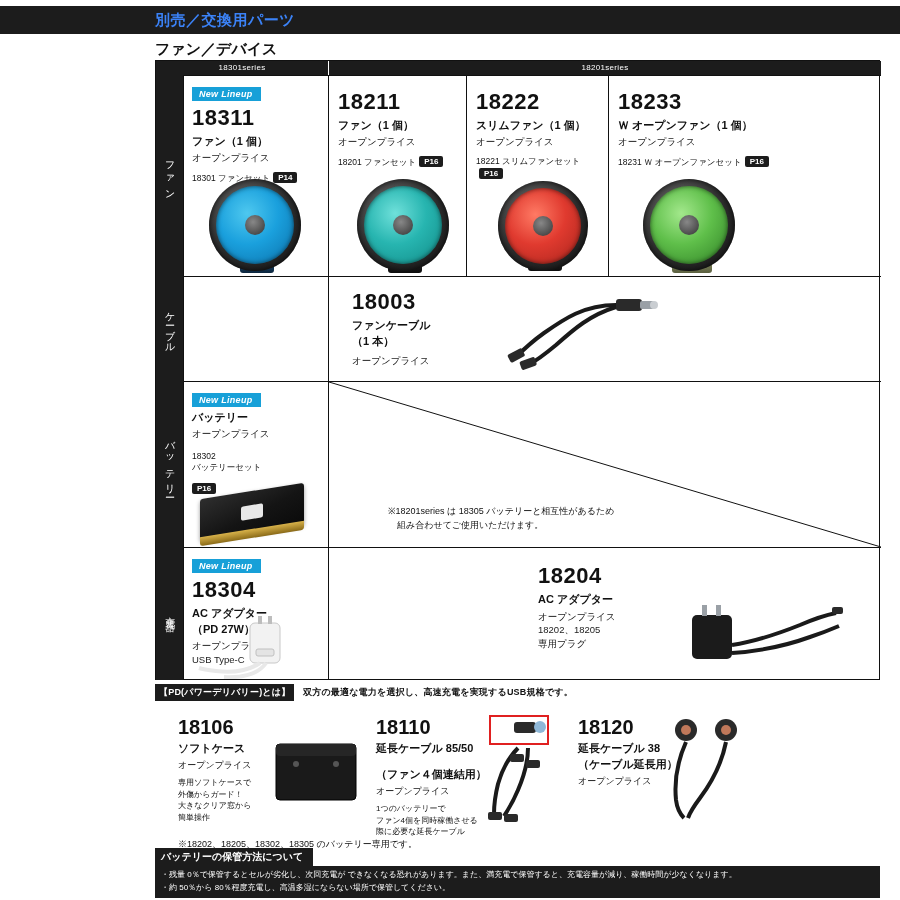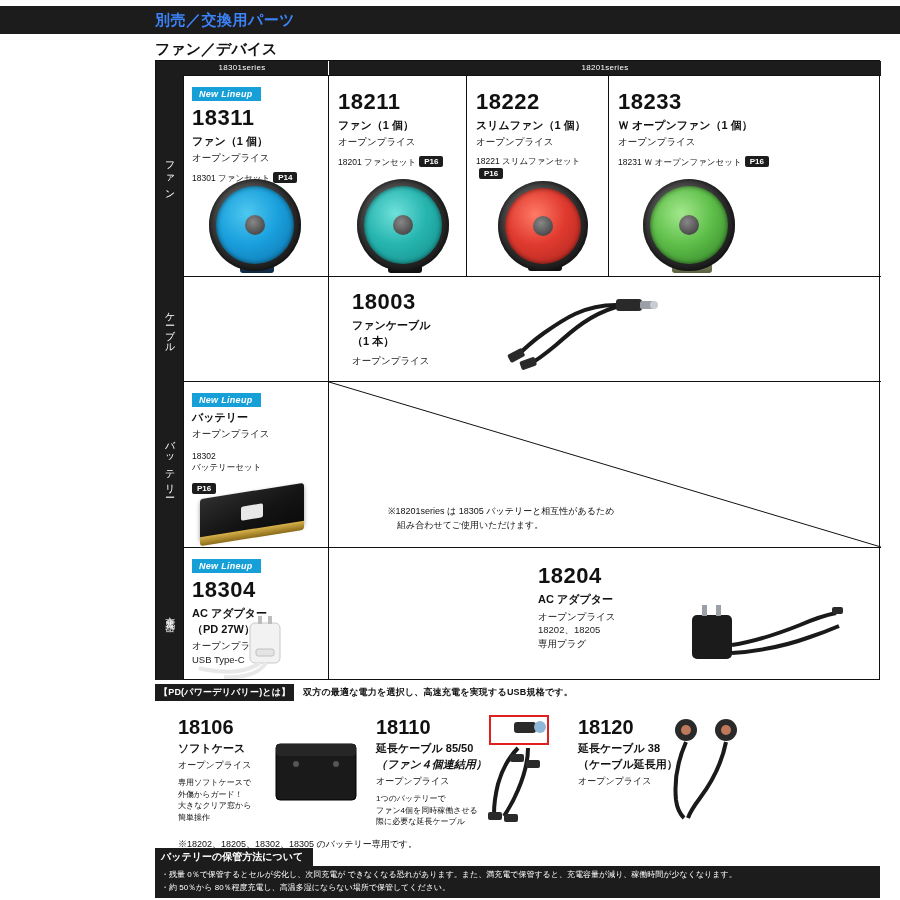--- a/index.html
+++ b/index.html
@@ -347,21 +347,21 @@
   <svg style="position:absolute; left:272px; top:736px;" width="92" height="72" viewBox="0 0 92 72">
     <rect x="4" y="8" width="80" height="56" rx="4" fill="#1a1a1a" stroke="#000"></rect>
     <rect x="4" y="8" width="80" height="12" rx="4" fill="#262626"></rect>
     <circle cx="24" cy="28" r="3" fill="#555"></circle>
     <circle cx="64" cy="28" r="3" fill="#555"></circle>
   </svg>
 
   <div class="acc" style="left:376px; top:716px; width:190px;">
     <div class="an">18110</div>
     <div class="ad">延長ケーブル 85/50</div>
-    <div class="ad" style="margin-top:1px;font-style:italic;">（ファン４個連結用）</div>
+    <div class="ad" style="margin-top:11px;">（ファン４個連結用）</div>
     <div class="ap">オープンプライス</div>
     <div class="ax" style="white-space:pre-line;">1つのバッテリーで
 ファン4個を同時稼働させる
 際に必要な延長ケーブル</div>
   </div>
   <svg style="position:absolute; left:484px; top:714px;" width="96" height="110" viewBox="0 0 96 110">
     <rect x="6" y="2" width="58" height="28" fill="none" stroke="#e02020" stroke-width="2"></rect>
     <rect x="30" y="8" width="22" height="11" rx="3" fill="#2a2a2a"></rect>
     <circle cx="56" cy="13" r="6" fill="#8fb8d8"></circle>
     <path d="M34 34 C 24 44, 18 56, 14 70 C 11 82, 10 92, 10 100" stroke="#1a1a1a" stroke-width="4" fill="none"></path>

